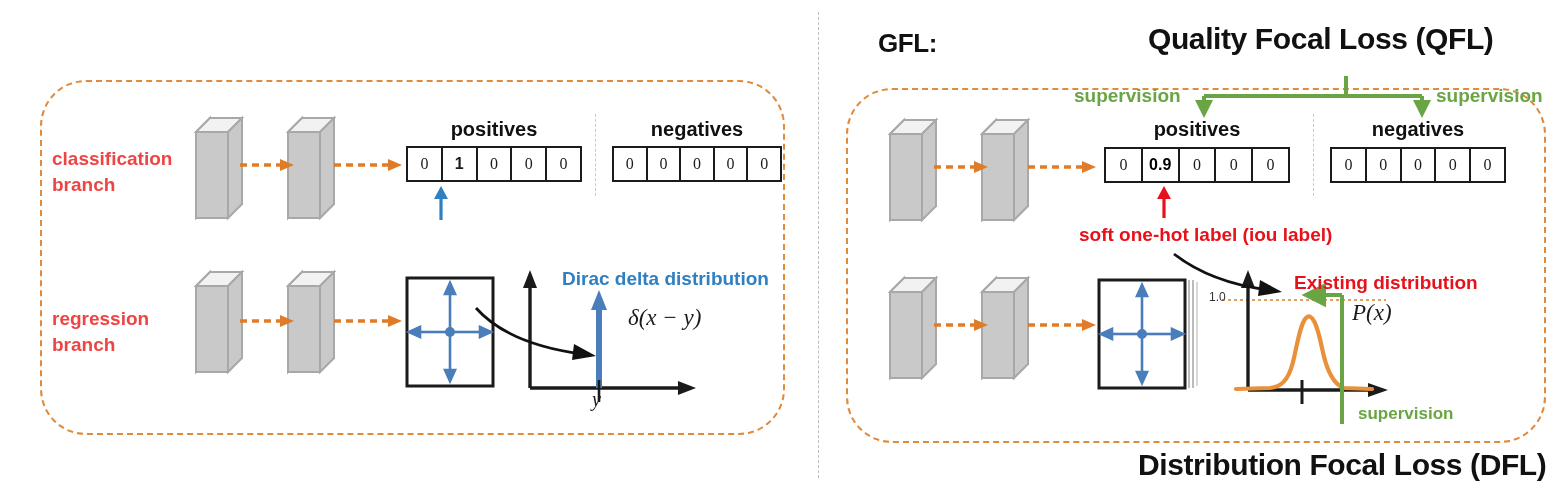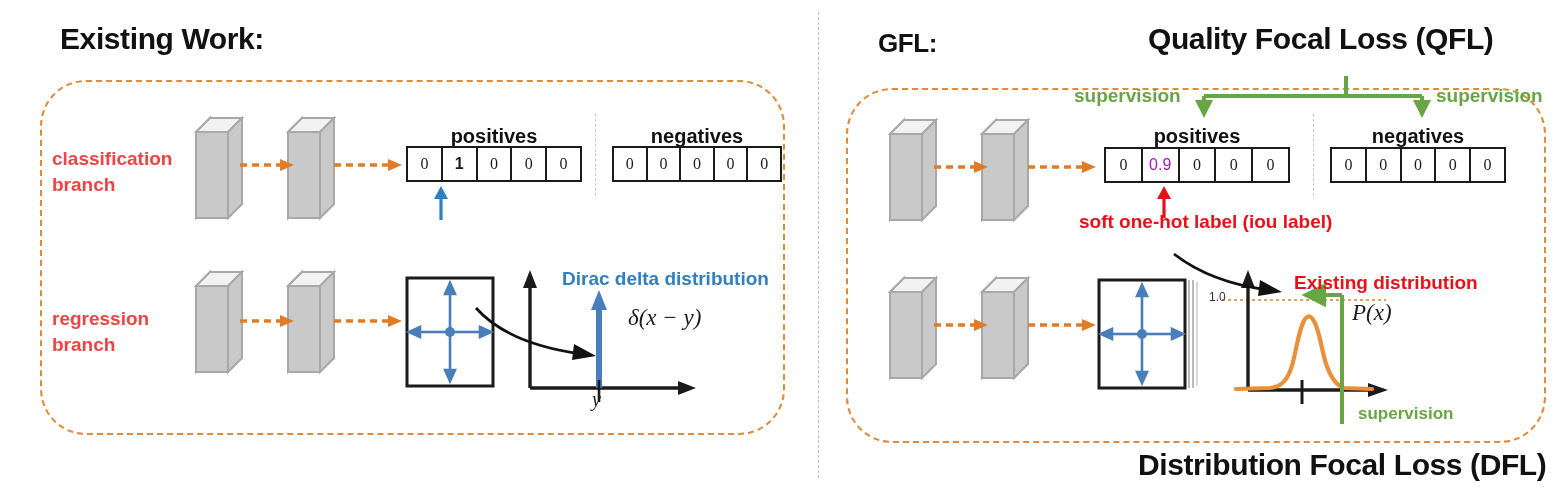--- a/index.html
+++ b/index.html
@@ -65,27 +65,27 @@
   .vec { display: flex; border: 2.5px solid #1b1b1b; background: #fff; height: 36px; }
   .vec .cell {
     flex: 1 1 0;
     border-right: 2.5px solid #1b1b1b;
     display: flex; align-items: center; justify-content: center;
     font-size: 16px; color: #1b1b1b; font-family: "Liberation Serif", serif;
   }
   .vec .cell:last-child { border-right: none; }
   .vec .cell.hot-black { font-weight: bold; font-family: "Liberation Sans", sans-serif; font-size: 16px;}
   .vec .cell.hot-red {
-    color: #a21caf; font-weight: normal;
+    color: #000000; font-weight: bold;
     font-family: "Liberation Sans", sans-serif; font-size: 16px;
   }
 
   .vec-cap {
     font-size: 20px; font-weight: bold; color: #111111;
-    text-align: center; white-space: nowrap; margin-top: 7px;
+    text-align: center; white-space: nowrap;
   }
 
   
   .note { font-size: 19px; font-weight: bold; white-space: nowrap; }
   .note-blue { color: #2f7fc1; }
   .note-red  { color: #e8111a; }
   .note-green{ color: #69a544; }
 
   .mathtext {
     font-family: "Liberation Serif", serif;
@@ -110,21 +110,20 @@
   }
   svg { overflow: visible; }
 </style>
 </head>
 <body>
 
 <div id="root">
 
   <div class="abs center-sep"></div>
 
-  <div class="abs hdr hdr-existing">Existing Work:</div>
 
   <div class="abs panel panel-left"></div>
 
   <div class="abs branch-label" style="left:52px; top:146px;">
     <div>classification</div>
     <div>branch</div>
   </div>
 
   <div class="abs slab" style="left:196px; top:118px;">
     <svg width="52" height="100" viewBox="0 0 52 100">
@@ -334,21 +333,21 @@
       <div class="cell">0</div>
       <div class="cell">0</div>
     </div>
 
   <div class="abs" style="left:1155px; top:186px;">
     <svg width="18" height="32" viewBox="0 0 18 32">
       <line x1="9" y1="32" x2="9" y2="12" stroke="#e8111a" stroke-width="3.2"></line>
       <polygon points="2,13 9,0 16,13" fill="#e8111a"></polygon>
     </svg>
   </div>
-  <div class="abs note note-red" style="left:1079px; top:211px;">soft one-hot label (iou label)</div>
+  <div class="abs note note-red" style="left:1079px; top:224px;">soft one-hot label (iou label)</div>
 
   <div class="abs slab" style="left:890px; top:278px;">
     <svg width="52" height="100" viewBox="0 0 52 100">
       <polygon points="0,14 14,0 14,86 0,100" fill="#fdfdfd" stroke="#a8a8a8" stroke-width="2"></polygon>
       <polygon points="14,0 46,0 46,86 14,86" fill="#c9c9c9" stroke="#a8a8a8" stroke-width="2"></polygon>
       <polygon points="0,14 14,0 46,0 32,14" fill="#f2f2f2" stroke="#a8a8a8" stroke-width="2"></polygon>
       <polygon points="32,14 46,0 46,86 32,100" fill="#c9c9c9" stroke="#a8a8a8" stroke-width="2"></polygon>
       <polygon points="0,14 32,14 32,100 0,100" fill="#c9c9c9" stroke="#a8a8a8" stroke-width="2"></polygon>
     </svg>
   </div>

